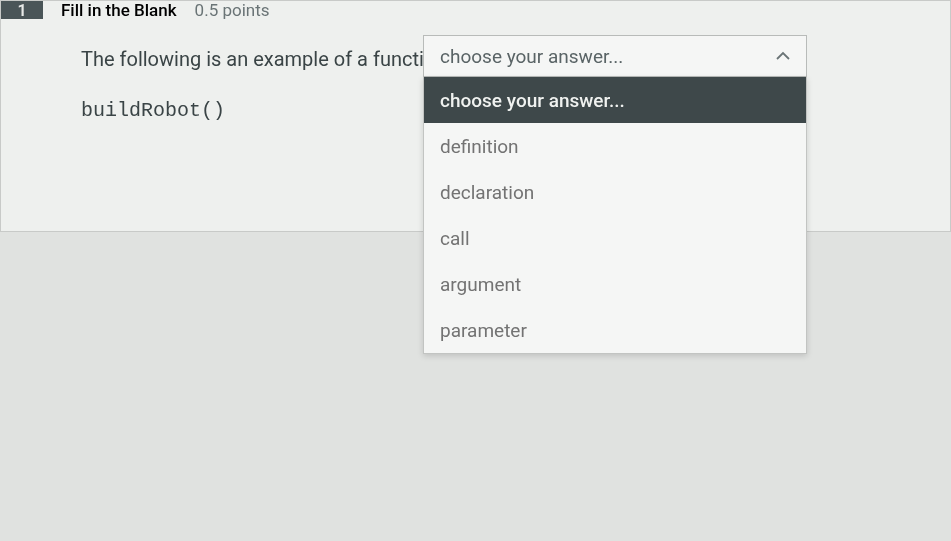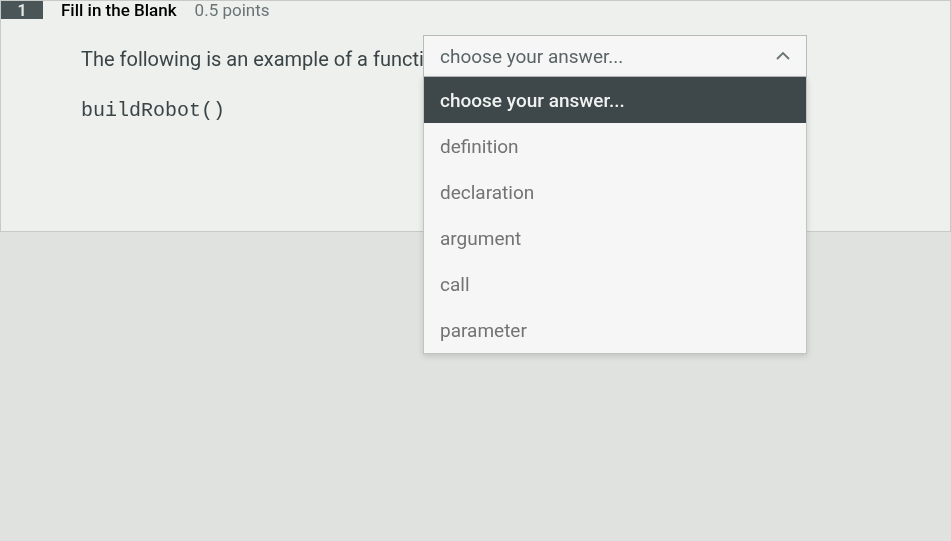--- a/index.html
+++ b/index.html
@@ -146,18 +146,18 @@
       <span class="chevron-icon">
         <svg viewBox="0 0 14 10" fill="none">
           <path d="M1 8 L7 2 L13 8" stroke="#6a7476" stroke-width="1.8" fill="none"></path>
         </svg>
       </span>
     </div>
     <div class="dropdown-list">
       <div class="dropdown-item selected">choose your answer...</div>
       <div class="dropdown-item">definition</div>
       <div class="dropdown-item">declaration</div>
+      <div class="dropdown-item">call</div>
       <div class="dropdown-item">argument</div>
-      <div class="dropdown-item">call</div>
       <div class="dropdown-item">parameter</div>
     </div>
   </div>
 </div>
 
 </body></html>

